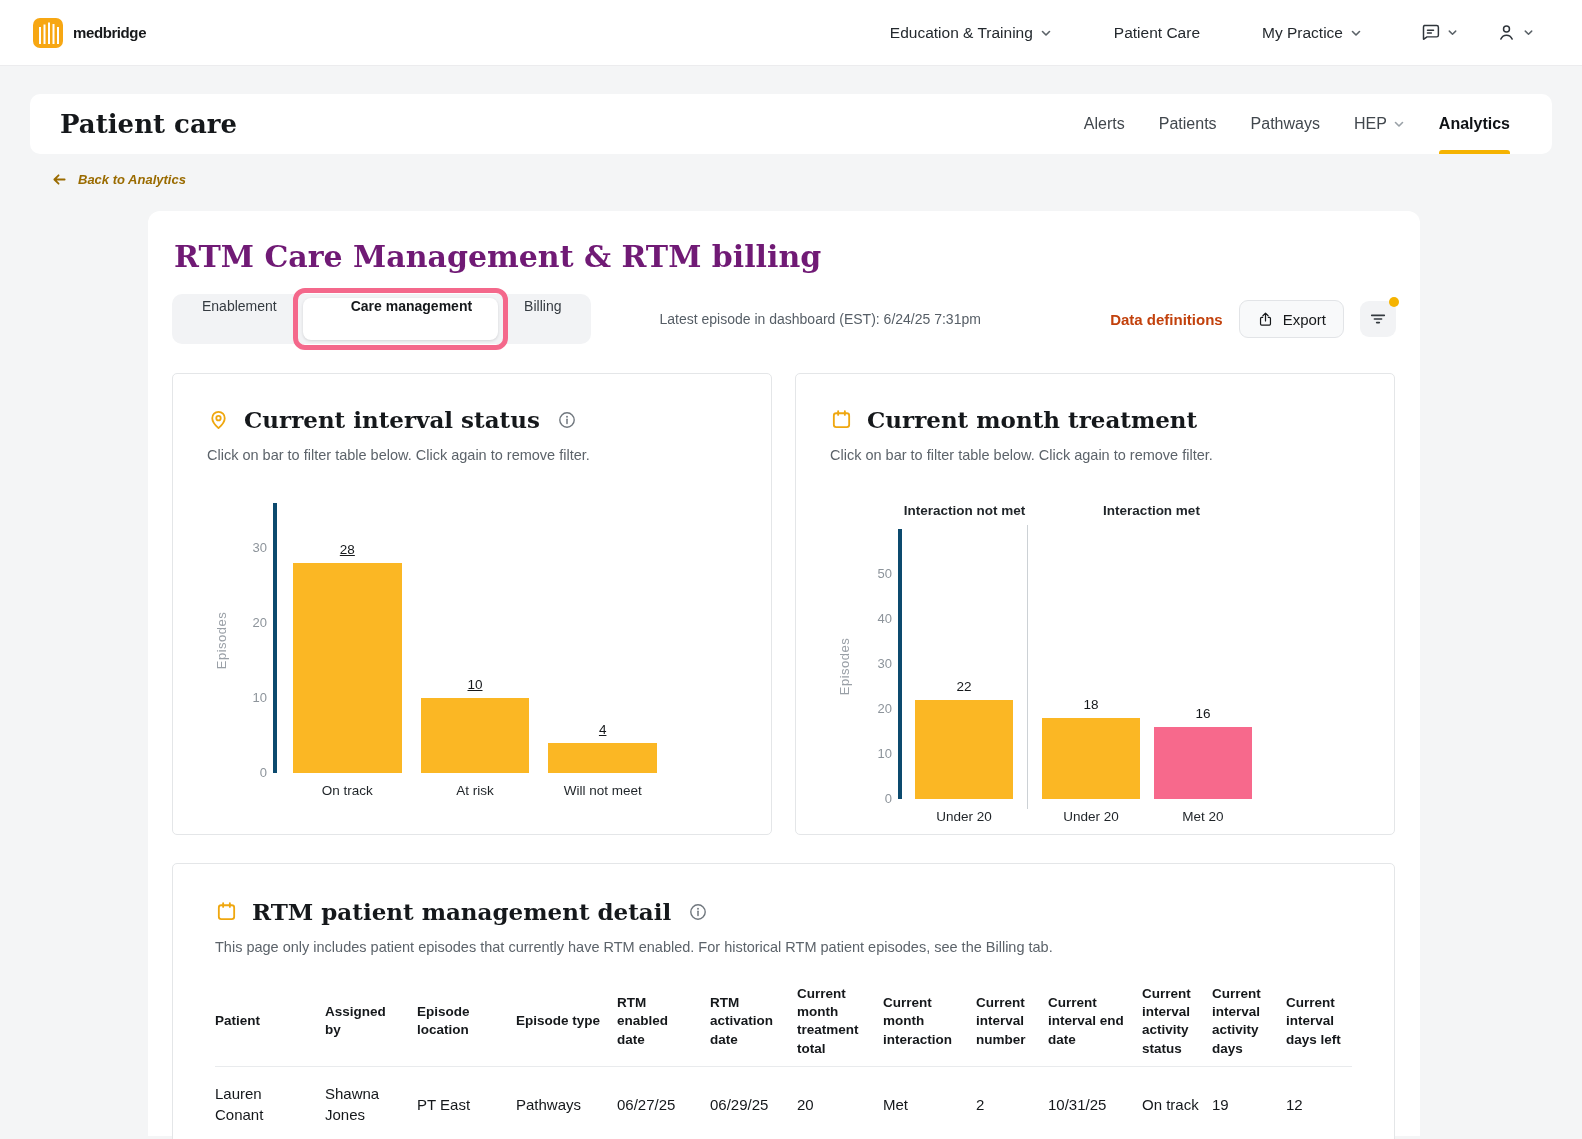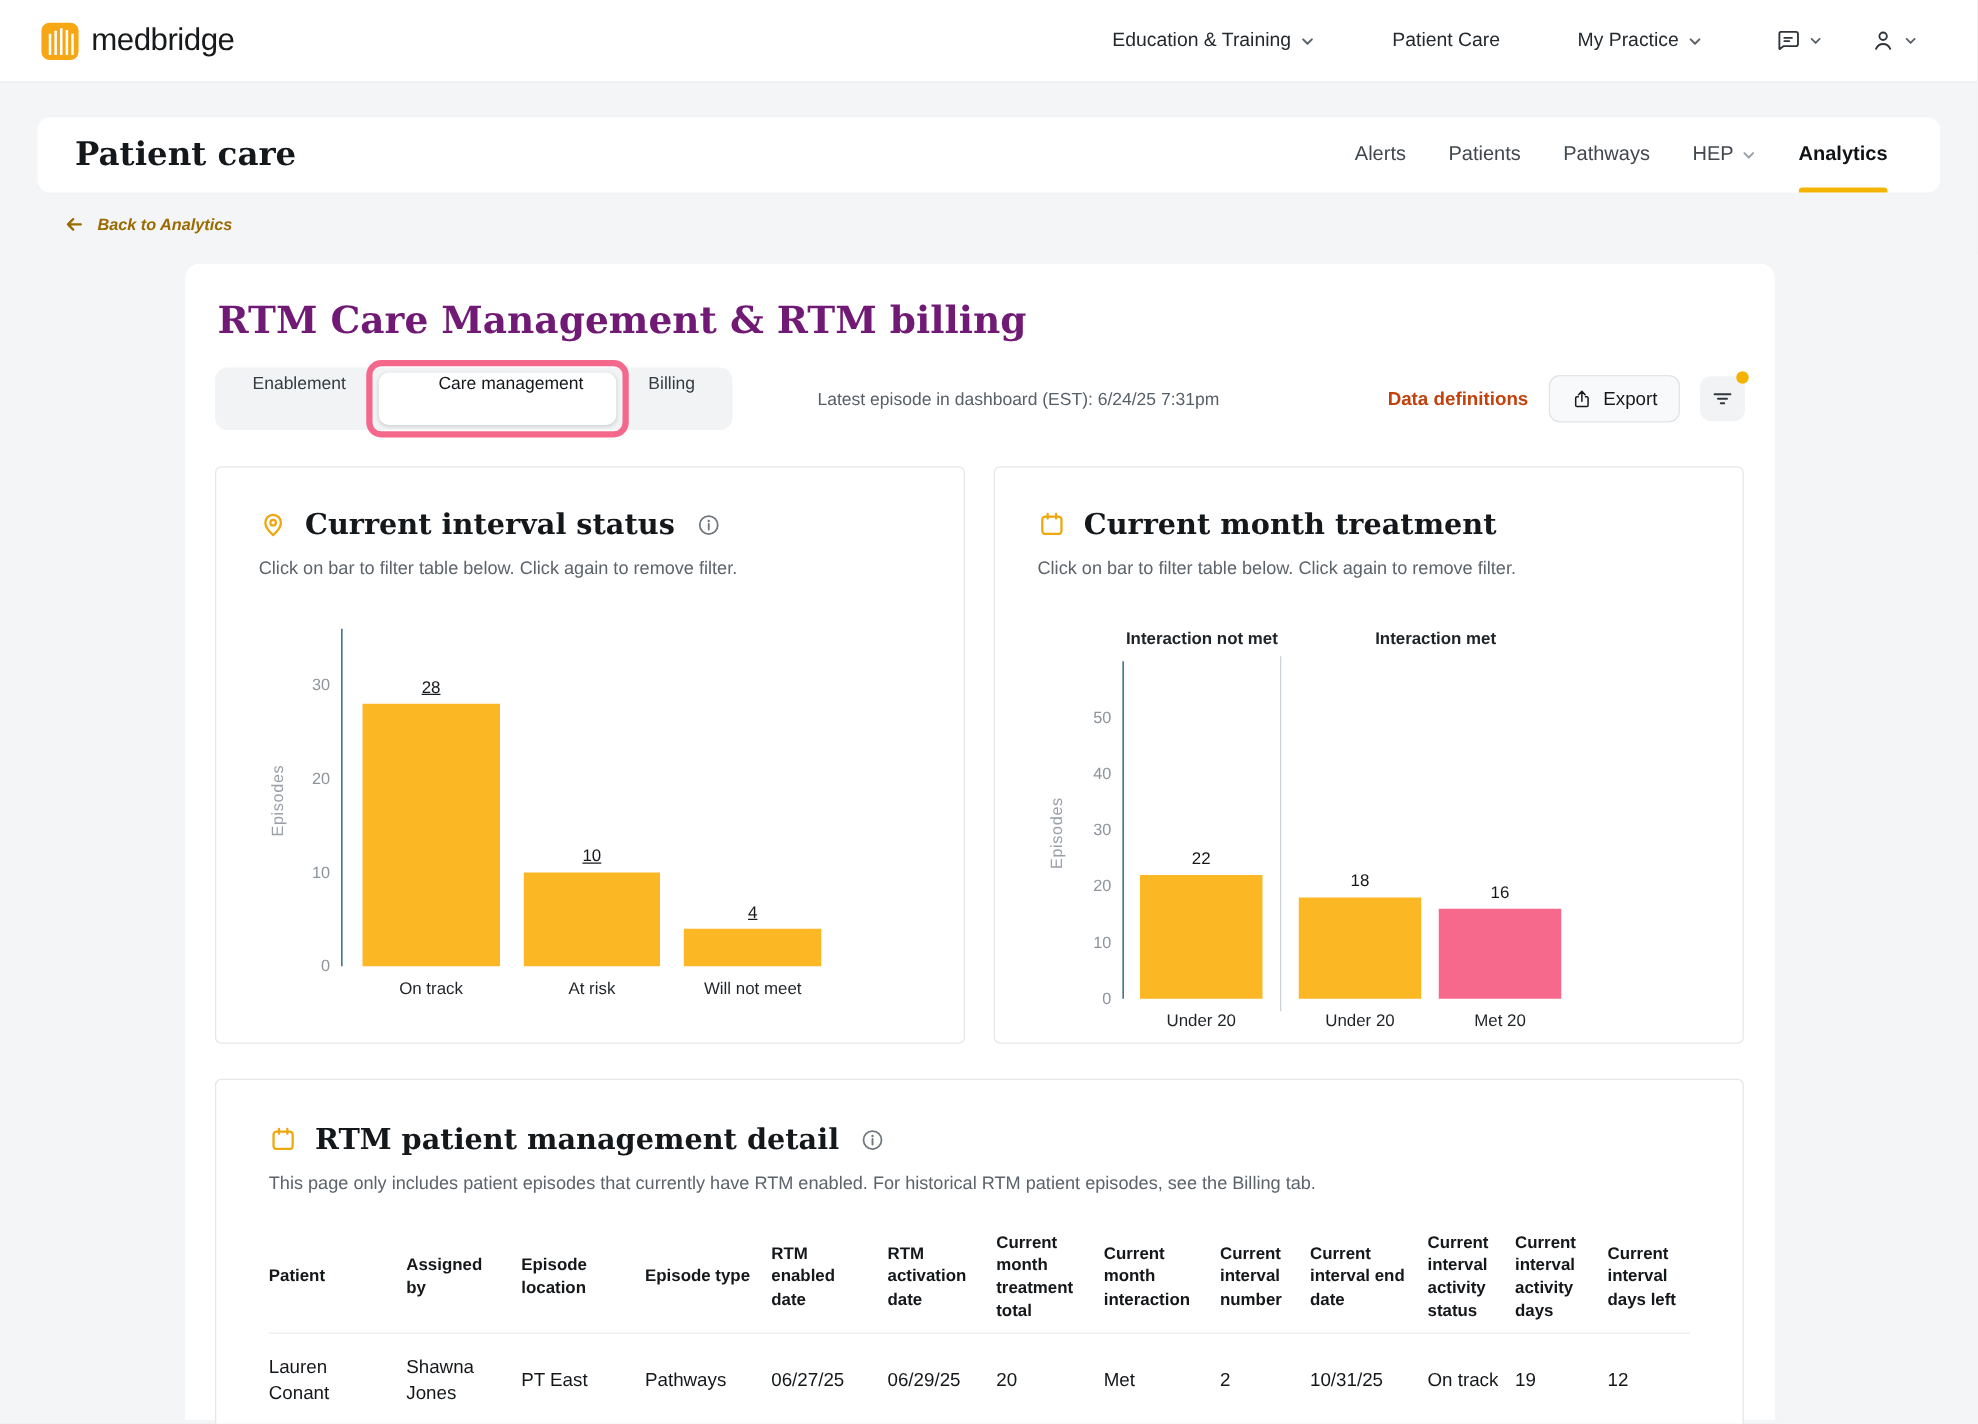--- a/index.html
+++ b/index.html
@@ -9,21 +9,21 @@
     background: #f4f5f6; overflow: hidden;
     font-family: "Liberation Sans", "DejaVu Sans", sans-serif;
     color: #17191c;
   }
   
   .topnav {
     height: 66px; background: #fff; border-bottom: 1px solid #ececee;
     display: flex; align-items: center; padding: 0 48px 0 33px;
   }
   .brand { display: flex; align-items: center; gap: 10px; }
-  .brand-name { font-size: 25px; font-weight: 400; letter-spacing: -0.4px; color:#17191b; }
+  .brand-name { font-size: 15px; font-weight: 700; letter-spacing: -0.4px; color:#17191b; }
   .nav-items { margin-left: auto; display: flex; align-items: center; gap: 62px; }
   .nav-item { display: flex; align-items: center; gap: 7px; font-size: 15.5px; color:#24292e; cursor: pointer; }
   .nav-icons { display: flex; align-items: center; gap: 38px; margin-left: 58px; }
   .nav-icon-btn { display: flex; align-items: center; gap: 6px; cursor: pointer; }
   
   .header-card {
     margin: 28px 30px 0 30px; height: 60px; background: #fff; border-radius: 10px;
     display: flex; align-items: center; padding: 0 42px 0 30px;
   }
   .header-title { font-family: "DejaVu Serif", "Liberation Serif", serif; font-size: 26px; font-weight: 700; color:#15181b; }
@@ -38,40 +38,40 @@
   .main-card {
     margin: 24px 0 0 148px; width: 1272px; height: 925px;
     background: #fff; border-radius: 12px 12px 0 0; padding: 0 24px;
   }
   .page-title { font-family: "DejaVu Serif", "Liberation Serif", serif; font-size: 30px; font-weight: 600; color:#701a75; padding-top: 28px; margin-left: 2px; }
   
   .toolbar { margin-top: 20px; display: flex; align-items: center; }
   .segmented { display: inline-flex; align-items: center; background:#f2f3f5; border-radius: 10px; padding: 4px; }
   .segment { height: 42px; display: flex; align-items: flex-start; padding: 0 26px; border-radius: 8px;
     font-size: 14px; color:#353b41; cursor: pointer; position: relative; white-space: nowrap; }
-  .segment.active { background:#fff; font-weight: 400; color:#15181b; box-shadow: 0 1px 3px rgba(20,24,28,.14); padding-left: 48px; }
+  .segment.active { background:#fff; font-weight: 700; color:#15181b; box-shadow: 0 1px 3px rgba(20,24,28,.14); padding-left: 48px; }
   .annotation-box { position: absolute; inset: -10px; border: 5px solid #F4688B; border-radius: 12px; pointer-events: none; }
   .latest-episode { margin-left: 68px; font-size: 14px; color:#565e66; white-space: nowrap; }
   .toolbar-right { margin-left: auto; display: flex; align-items: center; gap: 16px; flex-shrink: 0; }
   .data-def { font-size: 15px; font-weight: 700; color:#9A6B00; cursor: pointer; white-space: nowrap; }
   .export-btn { display: flex; align-items: center; gap: 9px; height: 38px; padding: 0 17px;
     border: 1px solid #e2e4e7; border-radius: 9px; background: #f8f9fa; font-size: 15px; font-weight: 500; color:#17191b; cursor: pointer; }
   .filter-btn { width: 36px; height: 36px; border-radius: 9px; background:#f2f3f5; position: relative;
     display: flex; align-items: center; justify-content: center; cursor: pointer; }
   .filter-dot { position: absolute; top: -4px; right: -3px; width: 10px; height: 10px; border-radius: 50%; background:#F5B301; }
   
   .charts-row { margin-top: 29px; display: flex; gap: 23px; }
   .chart-card { width: 600px; height: 462px; background:#fff; border: 1px solid #e4e6e8; border-radius: 5px; padding: 0 34px; position: relative; }
   .card-head { margin-top: 32px; display: flex; align-items: center; gap: 14px; }
   .card-title { font-family: "DejaVu Serif", "Liberation Serif", serif; font-size: 23px; font-weight: 600; color:#15181b; }
   .info-icon { margin-left: 4px; flex-shrink: 0; }
   .card-sub { margin-top: 14px; font-size: 14.5px; color:#5c636a; }
   .chart-area { position: relative; margin-top: 12px; height: 345px; }
   .ylab { position: absolute; left: -14px; top: 158px; transform: rotate(-90deg); font-size: 13px; color:#9aa0a7; letter-spacing: .5px; }
-  .plot { position: absolute; top: 28px; height: 270px; border-left: 1px solid #0c4a6e; }
+  .plot { position: absolute; top: 28px; height: 270px; border-left: 4px solid #0c4a6e; }
   .plot1 { left: 66px; width: 384px; }
   .plot2 { left: 68px; width: 390px; }
   .tick { position: absolute; right: calc(100% + 10px); font-size: 13px; color:#8d949b; line-height: 16px; white-space: nowrap; }
   .bars-flex { position: absolute; inset: 0; display: flex; padding-left: 16px; gap: 19px; text-decoration: underline; }
   .bar-col { width: 111px; height: 100%; display: flex; flex-direction: column; align-items: center; justify-content: flex-end; }
   .bar-val { font-size: 13.5px; font-weight: 500; color:#15181b; margin-bottom: 6px; }
   .bar { width: 100%; cursor: pointer; }
   .xrow { position: absolute; top: 280px; left: 16px; right: 0; display: flex; gap: 19px; }
   .xlab { width: 111px; text-align: center; font-size: 13.5px; font-weight: 500; color:#1f2428; }
   .group-lab { position: absolute; top: -26px; text-align: center; font-size: 13.5px; font-weight: 700; color:#1f2428; }

